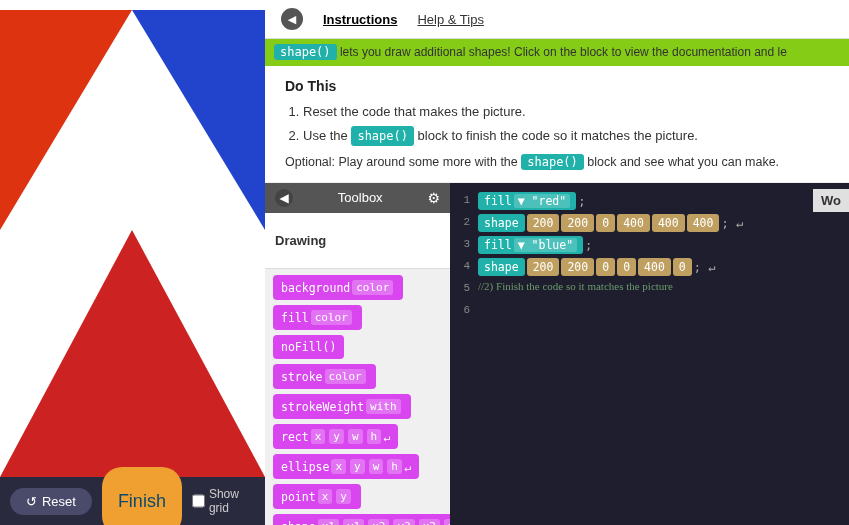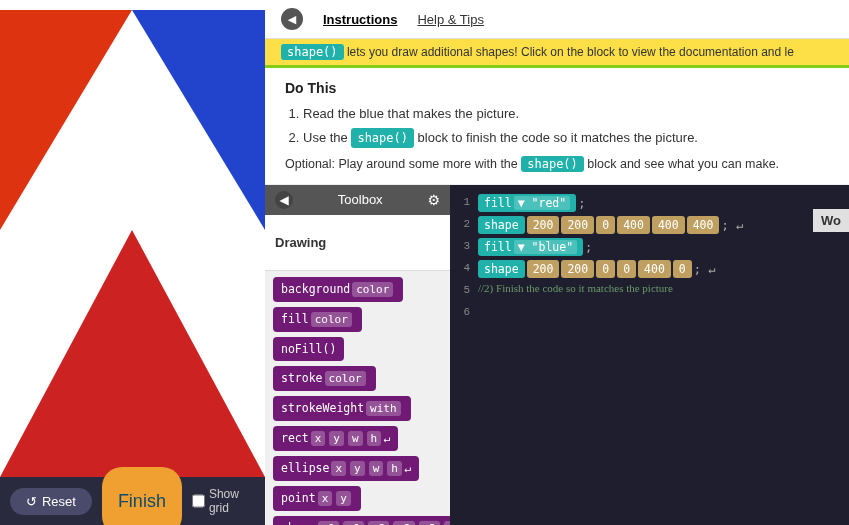--- a/index.html
+++ b/index.html
@@ -210,29 +210,29 @@
 
     .toolbox-blocks {
       padding: 6px 8px;
       display: flex;
       flex-direction: column;
       gap: 5px;
       overflow-y: auto;
     }
 
     .block {
-      background: #701a75;
+      background: #d946ef;
       color: #fff;
       border-radius: 4px;
       padding: 5px 8px;
       font-size: 11.5px;
       font-family: monospace;
       cursor: grab;
       display: inline-flex;
-      align-items: center;
+      align-items: flex-end;
       width: fit-content;
       white-space: nowrap;
     }
 
     .block .block-param {
       background: rgba(255,255,255,0.25);
       border-radius: 3px;
       padding: 1px 4px;
       margin: 0 2px;
       font-size: 11px;
@@ -294,21 +294,21 @@
 
     .cb-param-inner {
       background: rgba(255,255,255,0.2);
       border-radius: 2px;
       padding: 0 4px;
     }
 
     
     .wo-label {
       position: absolute;
-      top: 24px;
+      top: 6px;
       right: 0;
       background: #e0e0e0;
       padding: 4px 8px;
       font-size: 13px;
       color: #333;
       font-weight: bold;
     }
   </style>
 </head>
 <body>
@@ -344,29 +344,29 @@
 <div class="right-panel">
 
   <div class="header">
     <div class="back-btn">
       <span>◀</span>
     </div>
     <span class="header-nav-item active">Instructions</span>
     <span class="header-nav-item">Help &amp; Tips</span>
   </div>
 
-  <div style="background:#fde047; padding:5px 16px; font-size:12px; color:#333; border-bottom:3px solid #84cc16;">
+  <div style="background:#84cc16; padding:5px 9px; font-size:12px; color:#333; border-bottom:1px solid #84cc16;">
     <span class="shape-badge">shape()</span>
     <span> lets you draw additional shapes! Click on the block to view the documentation and le</span>
   </div>
 
   <div class="instructions">
     <div class="do-this-title">Do This</div>
     <ol>
-      <li>Read the blue that makes the picture.</li>
+      <li>Reset the code that makes the picture.</li>
       <li>
         Use the <span class="shape-badge">shape()</span> block to finish the code so it matches the picture.
       </li>
     </ol>
     <p class="optional">
       <span>Optional: Play around some more with the</span>
       <span class="shape-badge">shape()</span>
       <span>block and see what you can make.</span>
     </p>
   </div>

